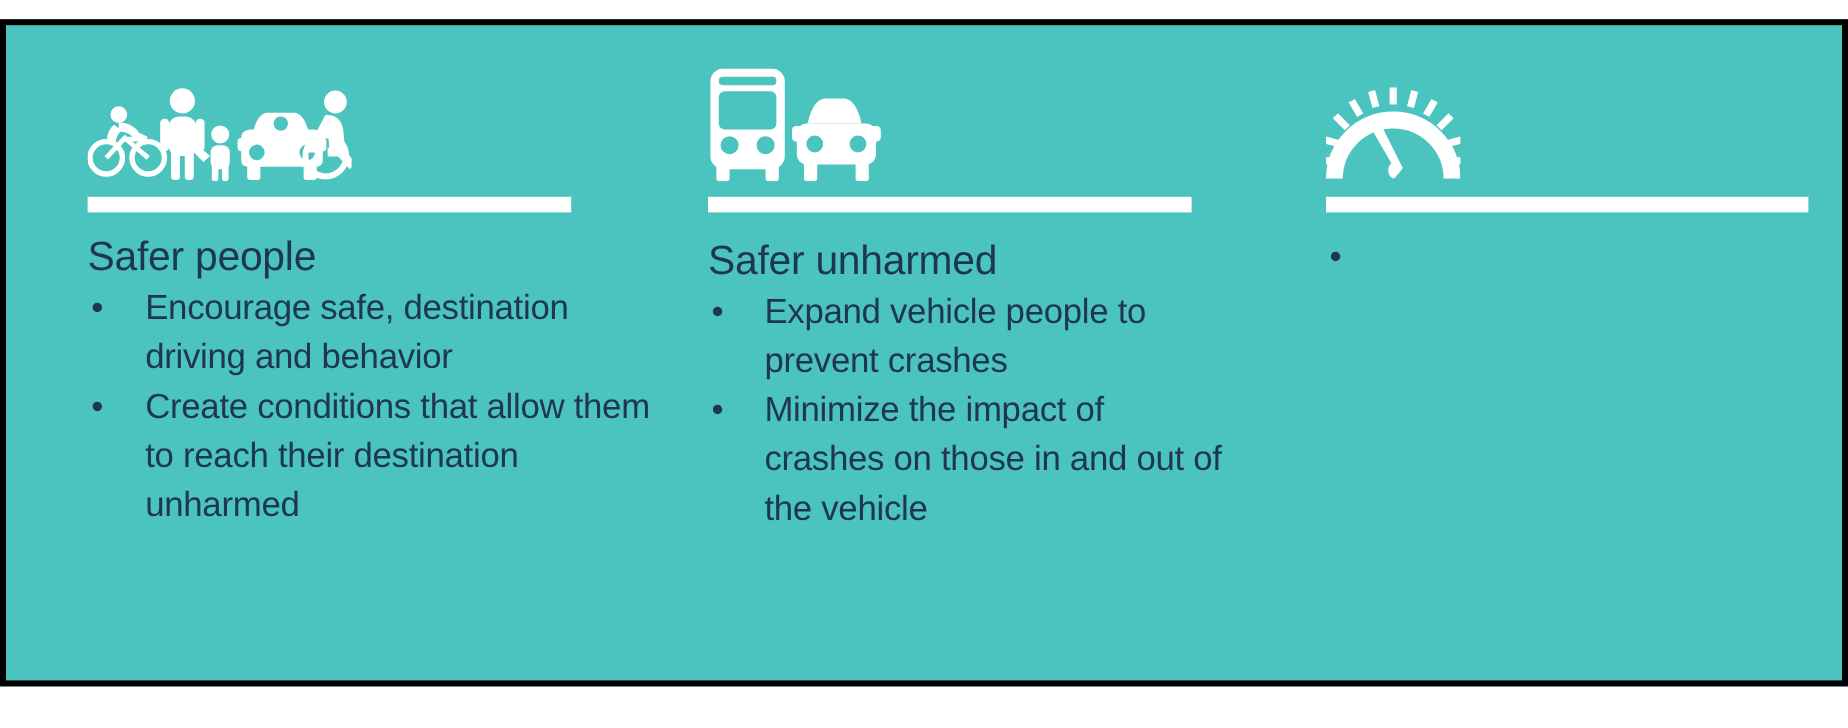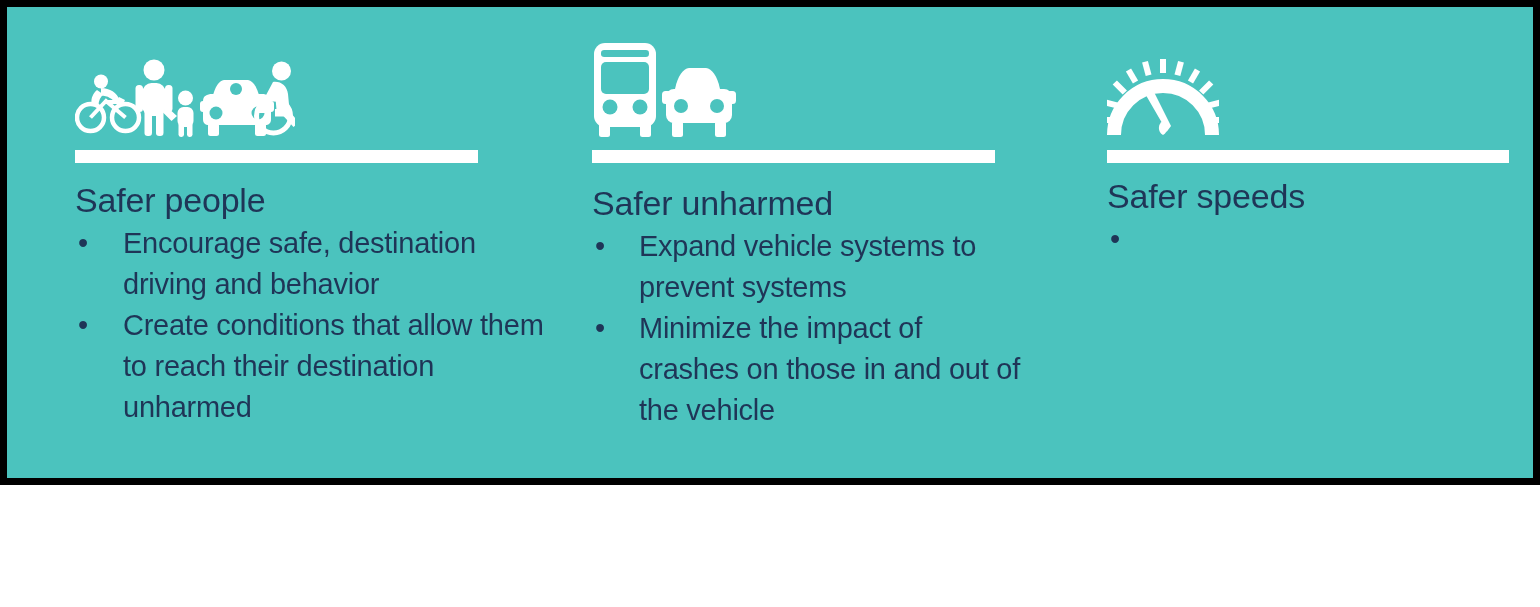--- a/index.html
+++ b/index.html
@@ -9,25 +9,26 @@
   body {
     width: 1540px;
     height: 607px;
     overflow: hidden;
     font-family: "Liberation Sans", sans-serif;
     background: #ffffff;
   }
   #slide {
     position: relative;
     width: 1540px;
-    height: 485px;
+    height: 556px;
     background: #4bc3be;
     box-sizing: border-box;
-    border: 7px solid #000000;
+    border: 5px solid #000000;
     overflow: hidden;
+    margin-top: 16px;
   }
   .col {
     position: absolute;
     top: 0;
     height: 607px;
   }
   #col-1 { left: 68px;   width: 470px; }
   #col-2 { left: 585px;  width: 430px; }
   #col-3 { left: 1100px; width: 420px; }
 
@@ -197,21 +198,21 @@
       </svg>
     </span>
 
     <div class="rule"></div>
 
     <div class="text-block">
       <h2 class="heading">Safer unharmed</h2>
       <ul class="bullets">
         <li>
           <span class="dot">•</span>
-          <span>Expand vehicle systems to prevent systems</span>
+          <span>Expand vehicle people to prevent crashes</span>
         </li>
         <li>
           <span class="dot">•</span>
           <span>Minimize the impact of crashes on those in and out of the vehicle</span>
         </li>
       </ul>
     </div>
   </div>
 
   <div class="col" id="col-3">
@@ -238,21 +239,20 @@
 
           <path d="M59.5 83 l-1 -3 L34.5 38.5 L42 33 L64 77 z" fill="#ffffff"></path>
           <path d="M56 86 a8 8 0 0 1 0 -14 a8 8 0 0 1 0 14 z" fill="#ffffff"></path>
         </g>
       </svg>
     </span>
 
     <div class="rule"></div>
 
     <div class="text-block">
-      <h2 class="heading">Safer speeds</h2>
       <ul class="bullets">
         <li>
           <span class="dot">•</span>
         </li>
       </ul>
     </div>
   </div>
 
 </div>
 

